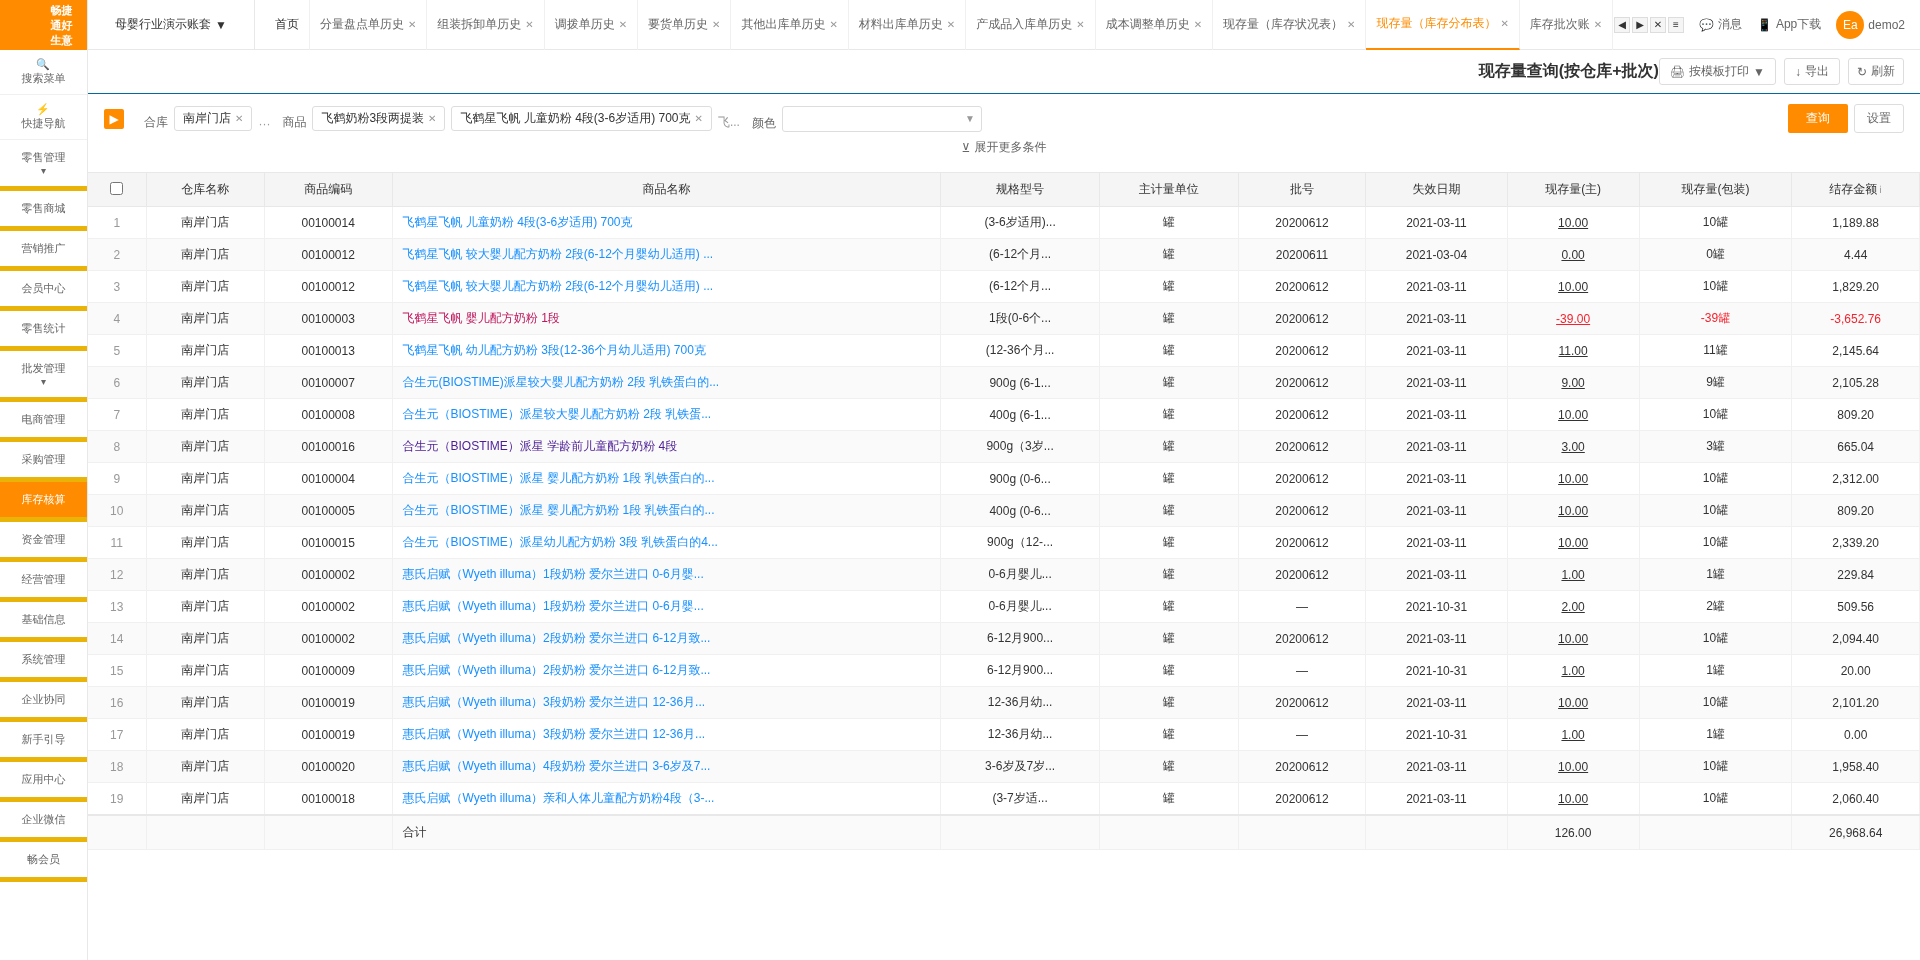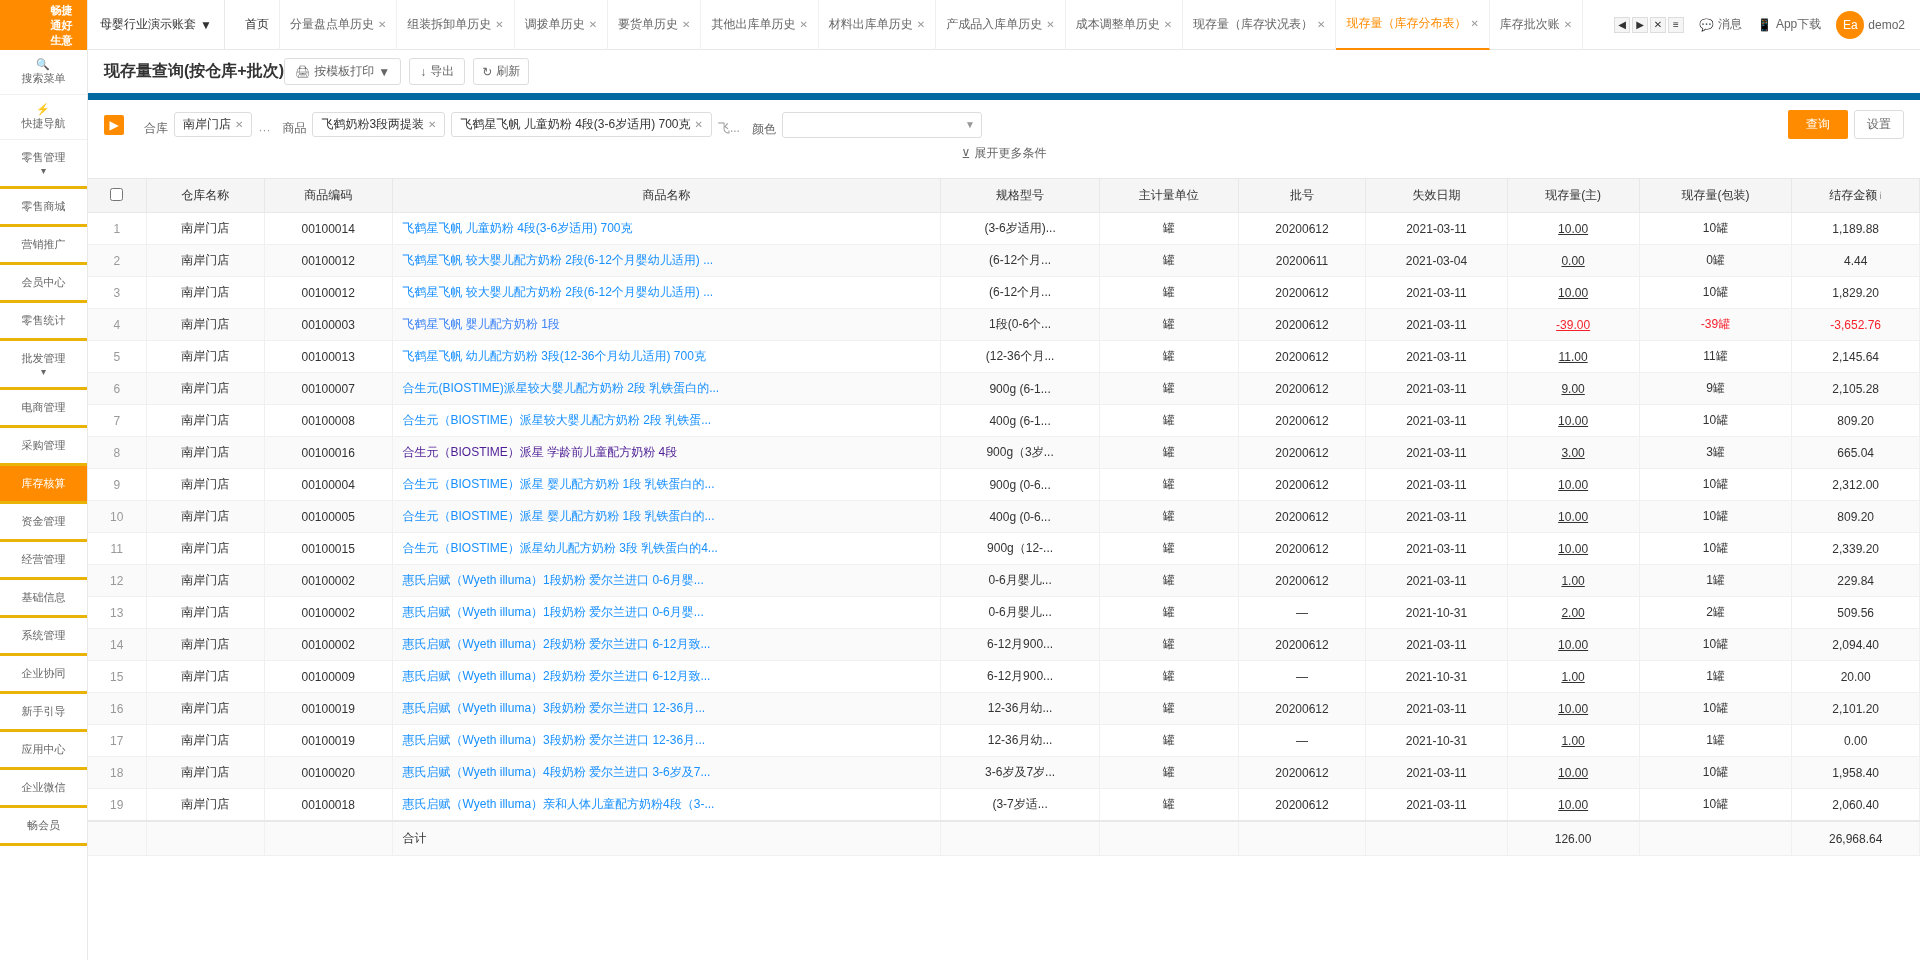--- a/index.html
+++ b/index.html
@@ -4,42 +4,42 @@
   <style>
     * { margin: 0; padding: 0; box-sizing: border-box; }
     body { font-family: "Microsoft YaHei", Arial, sans-serif; font-size: 12px; background: #f5f5f5; color: #333; width: 1920px; height: 960px; overflow: hidden; display: flex; }
 
     
     .sidebar { width: 88px; background: #fff; display: flex; flex-direction: column; border-right: 1px solid #e8e8e8; height: 960px; }
     .sidebar-logo { background: #ff8c00; padding: 10px; text-align: center; height: 50px; display: flex; align-items: center; justify-content: center; }
     .sidebar-logo span { color: white; font-size: 11px; font-weight: bold; padding-left: 36px; }
     .sidebar-search { padding: 8px 4px; text-align: center; color: #666; font-size: 11px; border-bottom: 1px solid #f0f0f0; cursor: pointer; }
     .sidebar-nav { padding: 8px 4px; text-align: center; color: #666; font-size: 11px; border-bottom: 1px solid #f0f0f0; cursor: pointer; }
-    .sidebar-item { padding: 10px 16px; text-align: center; color: #666; font-size: 11px; cursor: pointer; border-bottom: 3px solid #eab308; }
+    .sidebar-item { padding: 10px 16px; text-align: center; color: #666; font-size: 11px; cursor: pointer; border-bottom: 5px solid #eab308; }
     .sidebar-item.active { background: #ff8c00; color: white; }
     .sidebar-item-arrow { display: flex; align-items: center; justify-content: center; font-size: 10px; }
 
     
     .main { flex: 1; display: flex; flex-direction: column; overflow: hidden; }
 
     
     .top-nav { background: #fff; border-bottom: 1px solid #e8e8e8; height: 50px; display: flex; align-items: center; }
     .top-nav-left { display: flex; align-items: center; padding: 0 10px; flex: 1; overflow: hidden; }
     .top-nav-item { padding: 0 10px; font-size: 12px; color: #666; cursor: pointer; white-space: nowrap; height: 50px; display: flex; align-items: center; border-right: 1px solid #f0f0f0; }
     .top-nav-item.home { color: #333; }
     .top-nav-item.active-tab { border-bottom: 2px solid #ff8c00; color: #ff8c00; }
     .top-nav-item .close-btn { margin-left: 4px; color: #999; font-size: 10px; }
     .top-nav-right { display: flex; align-items: center; padding: 0 15px; gap: 15px; }
     .top-nav-right .nav-action { display: flex; align-items: center; gap: 4px; color: #666; cursor: pointer; font-size: 12px; }
     .user-avatar { width: 28px; height: 28px; border-radius: 50%; background: #ff8c00; display: flex; align-items: center; justify-content: center; color: white; font-size: 12px; }
     .tab-arrows { display: flex; gap: 2px; }
     .tab-arrow { width: 16px; height: 16px; background: #f5f5f5; border: 1px solid #ddd; display: flex; align-items: center; justify-content: center; cursor: pointer; font-size: 10px; }
 
     
-    .page-header { background: #fff; padding: 8px 16px; border-bottom: 7px solid #0369a1; display: flex; align-items: center; justify-content: flex-start; }
+    .page-header { background: #fff; padding: 8px 16px; border-bottom: 1px solid #0369a1; display: flex; align-items: center; justify-content: flex-end; }
     .page-title { font-size: 16px; font-weight: bold; color: #333; }
     .header-actions { display: flex; align-items: center; gap: 8px; }
     .btn-print { display: flex; align-items: center; gap: 4px; border: 1px solid #ddd; border-radius: 3px; padding: 4px 10px; cursor: pointer; font-size: 12px; color: #666; background: white; }
     .btn-export { display: flex; align-items: center; gap: 4px; border: 1px solid #ddd; border-radius: 3px; padding: 4px 10px; cursor: pointer; font-size: 12px; color: #666; background: white; }
     .btn-refresh { display: flex; align-items: center; gap: 4px; border: 1px solid #ddd; border-radius: 3px; padding: 4px 8px; cursor: pointer; font-size: 12px; color: #666; background: white; }
 
     
     .filter-area { background: #fff; padding: 10px 16px; border-bottom: 1px solid #e8e8e8; }
     .filter-row { display: flex; align-items: center; gap: 12px; flex-wrap: wrap; }
     .filter-item { display: flex; align-items: flex-end; gap: 6px; }
@@ -66,21 +66,21 @@
     .summary-row td { padding: 8px 10px; border-top: 2px solid #e8e8e8; }
     .row-num { color: #999; }
     .info-icon { color: #999; cursor: pointer; font-size: 10px; margin-left: 2px; }
 
     
     .table-container::-webkit-scrollbar { width: 6px; height: 6px; }
     .table-container::-webkit-scrollbar-track { background: #f1f1f1; }
     .table-container::-webkit-scrollbar-thumb { background: #ccc; border-radius: 3px; }
 
     
-    .dropdown-selector { display: flex; align-items: center; gap: 4px; padding: 0 12px; border-right: 1px solid #e8e8e8; height: 50px; cursor: pointer; }
+    .dropdown-selector { display: flex; align-items: center; gap: 4px; padding: 0 27px; border-right: 1px solid #e8e8e8; height: 50px; cursor: pointer; }
     .dropdown-selector span { font-size: 12px; color: #333; }
     .chevron-down { font-size: 10px; color: #999; }
 
     .content-area { flex: 1; display: flex; flex-direction: column; overflow: hidden; }
   </style>
 </head>
 <body>
 
 <div class="sidebar">
   <div class="sidebar-logo">
@@ -311,21 +311,21 @@
       <td>20200612</td>
       <td>2021-03-11</td>
       <td class="underline ">10.00</td>
       <td class="">10罐</td>
       <td class="">1,829.20</td>
     </tr>
             <tr style="background: rgb(250, 250, 250);">
       <td class="row-num">4</td>
       <td>南岸门店</td>
       <td>00100003</td>
-      <td class="left" style="cursor:pointer; color:#3b82f6; max-width:320px; overflow:hidden; text-overflow:ellipsis;">飞鹤星飞帆 婴儿配方奶粉 1段</td>
+      <td class="left" style="cursor:pointer; color:#be185d; max-width:320px; overflow:hidden; text-overflow:ellipsis;">飞鹤星飞帆 婴儿配方奶粉 1段</td>
       <td>1段(0-6个...</td>
       <td>罐</td>
       <td>20200612</td>
       <td>2021-03-11</td>
       <td class="underline negative">-39.00</td>
       <td class="negative">-39罐</td>
       <td class="negative">-3,652.76</td>
     </tr>
             <tr style="background: rgb(255, 255, 255);">
       <td class="row-num">5</td>

